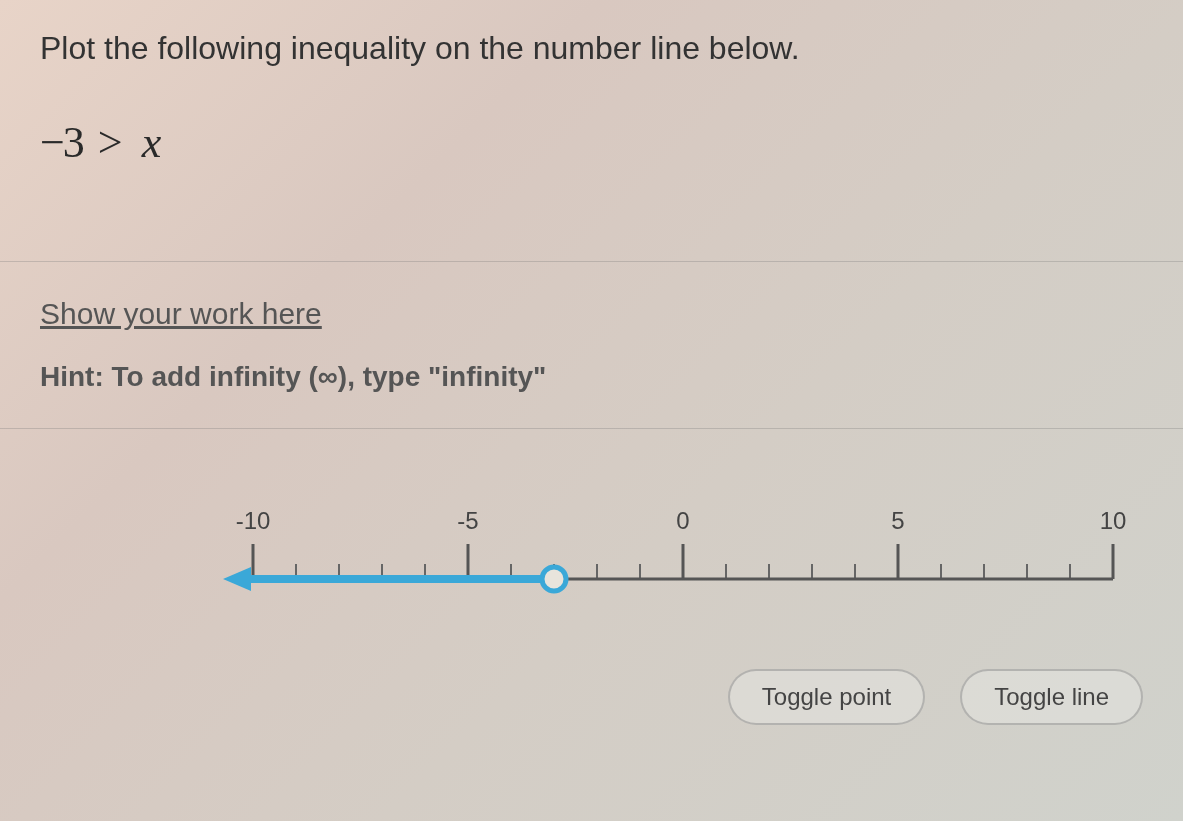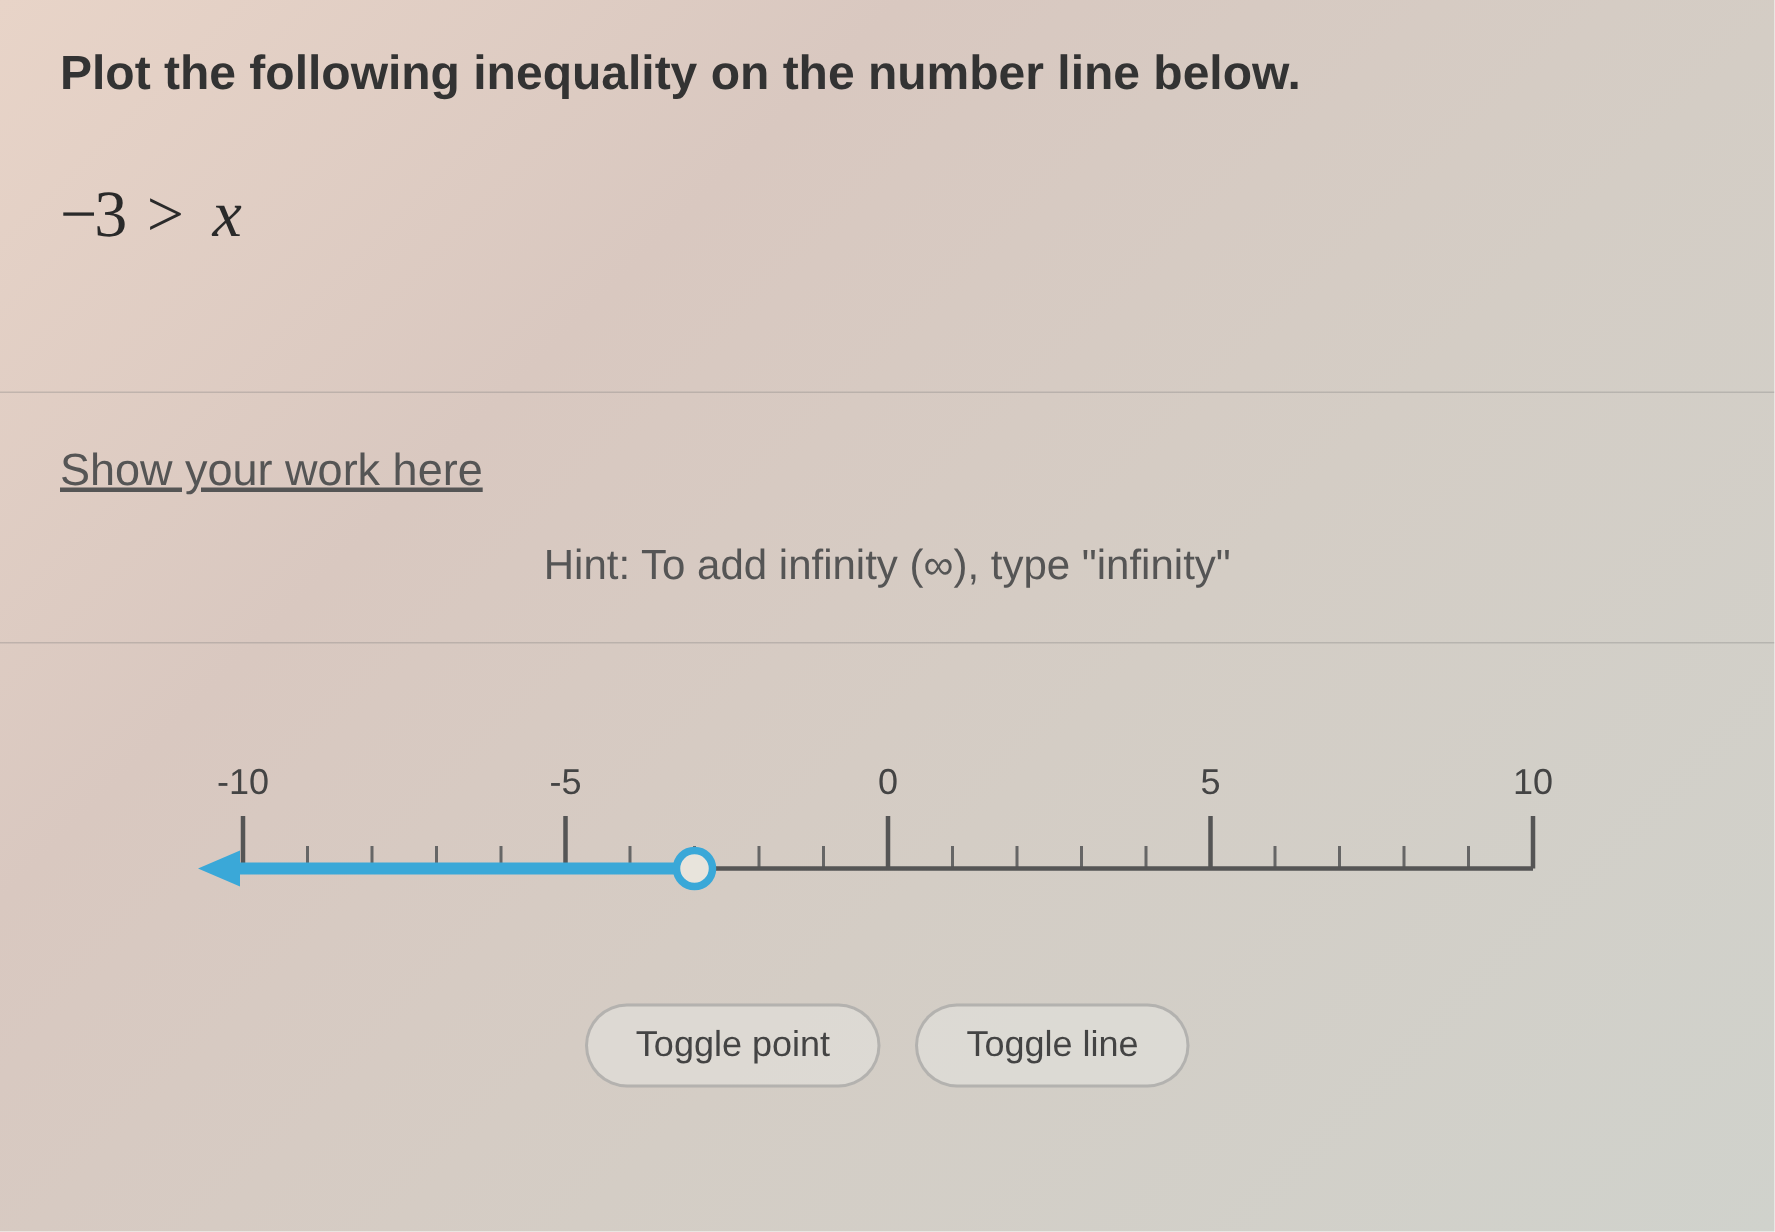--- a/index.html
+++ b/index.html
@@ -16,21 +16,21 @@
       padding: 30px 40px;
       position: relative;
     }
     .question-section {
       padding-bottom: 50px;
     }
     .prompt {
       font-size: 32px;
       color: #333;
       margin-bottom: 50px;
-      font-weight: 700;
+      font-weight: 400;
     }
     .inequality {
       font-size: 44px;
       color: #2a2a2a;
       font-family: 'Times New Roman', serif;
       margin-bottom: 33px;
       letter-spacing: 4px;
     }
     .inequality .minus {
       letter-spacing: -2px;
@@ -50,42 +50,41 @@
     .work-label {
       font-size: 30px;
       color: #555;
       margin-bottom: 30px;
       font-weight: 400;
       text-decoration: underline;
     }
     .hint {
       font-size: 28px;
       color: #555;
-      font-weight: 400;
-      text-align: center;
+      font-weight: 700;
     }
     .number-line-section {
       padding-top: 70px;
       display: flex;
       flex-direction: column;
-      align-items: center;
+      align-items: flex-end;
     }
     .number-line-svg {
       width: 920px;
       height: 120px;
     }
     .tick-label {
       font-size: 24px;
       fill: #444;
       text-anchor: middle;
       font-family: Arial, sans-serif;
     }
     .buttons {
       display: flex;
-      gap: 23px;
+      gap: 35px;
       margin-top: 40px;
       justify-content: center;
     }
     .toggle-btn {
       background: rgba(230,230,225,0.5);
       border: 2px solid rgba(140,140,140,0.5);
       border-radius: 30px;
       padding: 12px 32px;
       font-size: 24px;
       color: #444;

